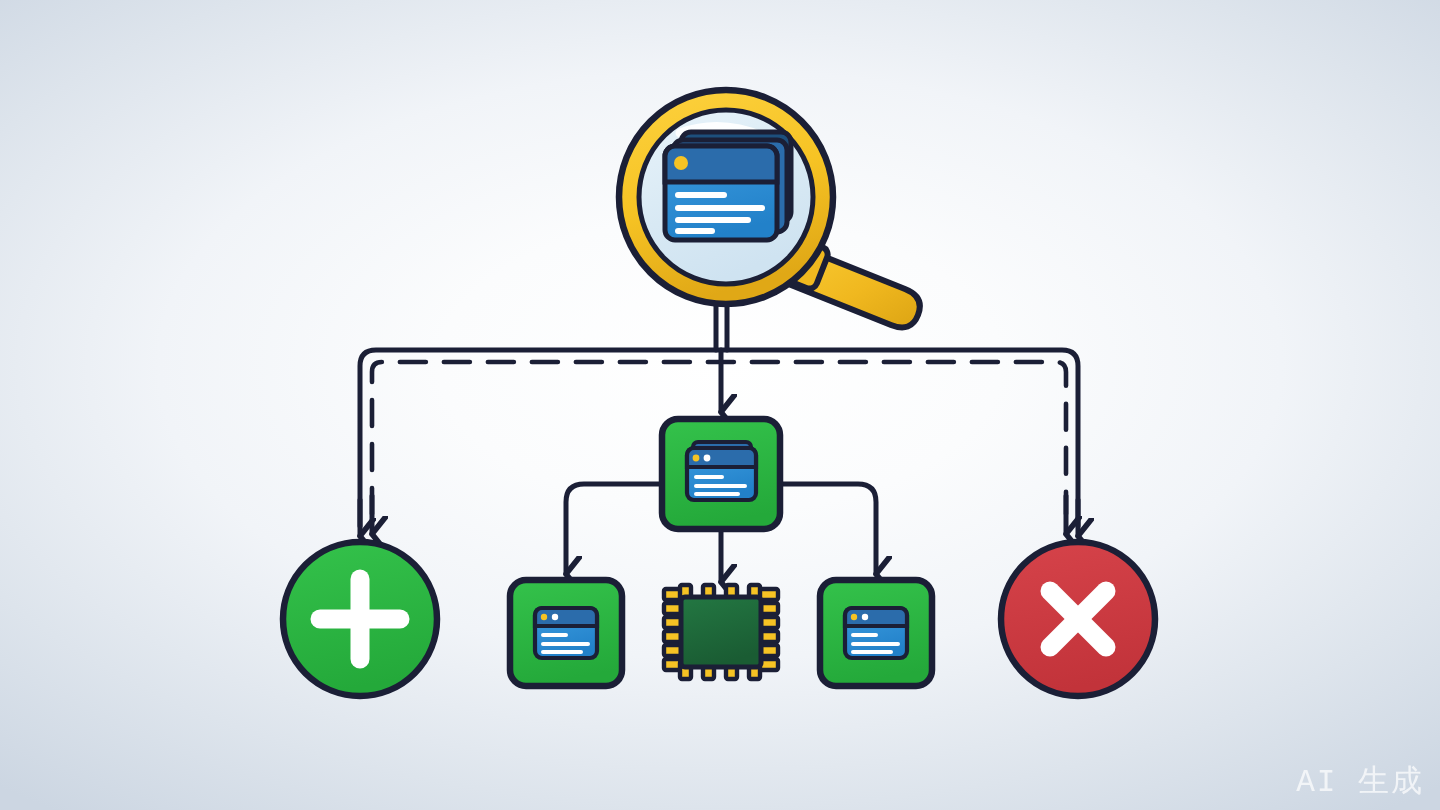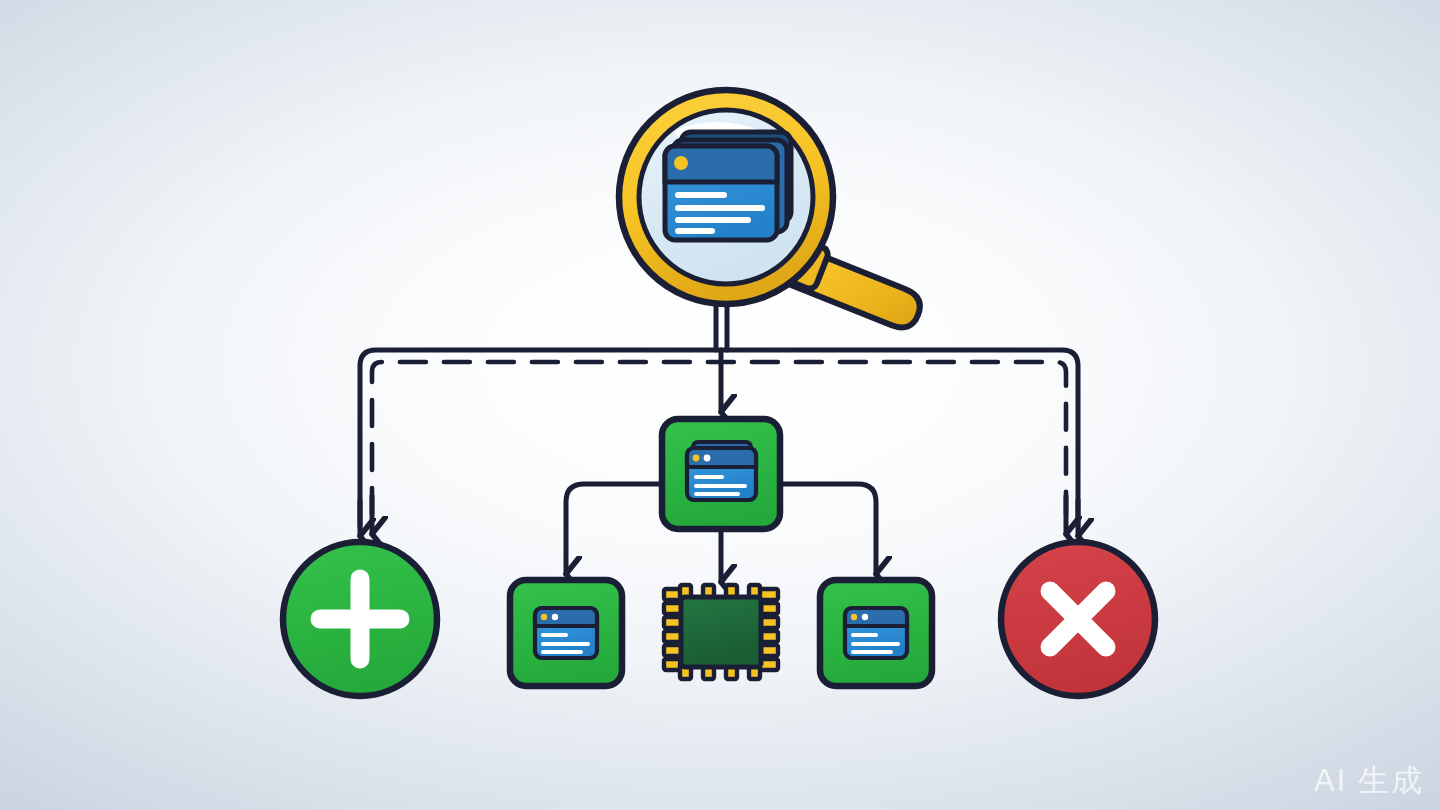--- a/index.html
+++ b/index.html
@@ -29,21 +29,21 @@
     display: block;
   }
   #watermark {
     position: absolute;
     right: 16px;
     bottom: 8px;
     font-size: 31px;
     letter-spacing: 2px;
     color: #ffffff;
     opacity: 0.72;
-    font-family: Liberation Sans, sans-serif;
+    font-family: Liberation Mono, monospace;
     user-select: none;
     pointer-events: none;
   }
 </style>
 </head>
 <body>
 
 <div id="stage">
 
   <svg id="diagram" viewBox="0 0 1440 810">

